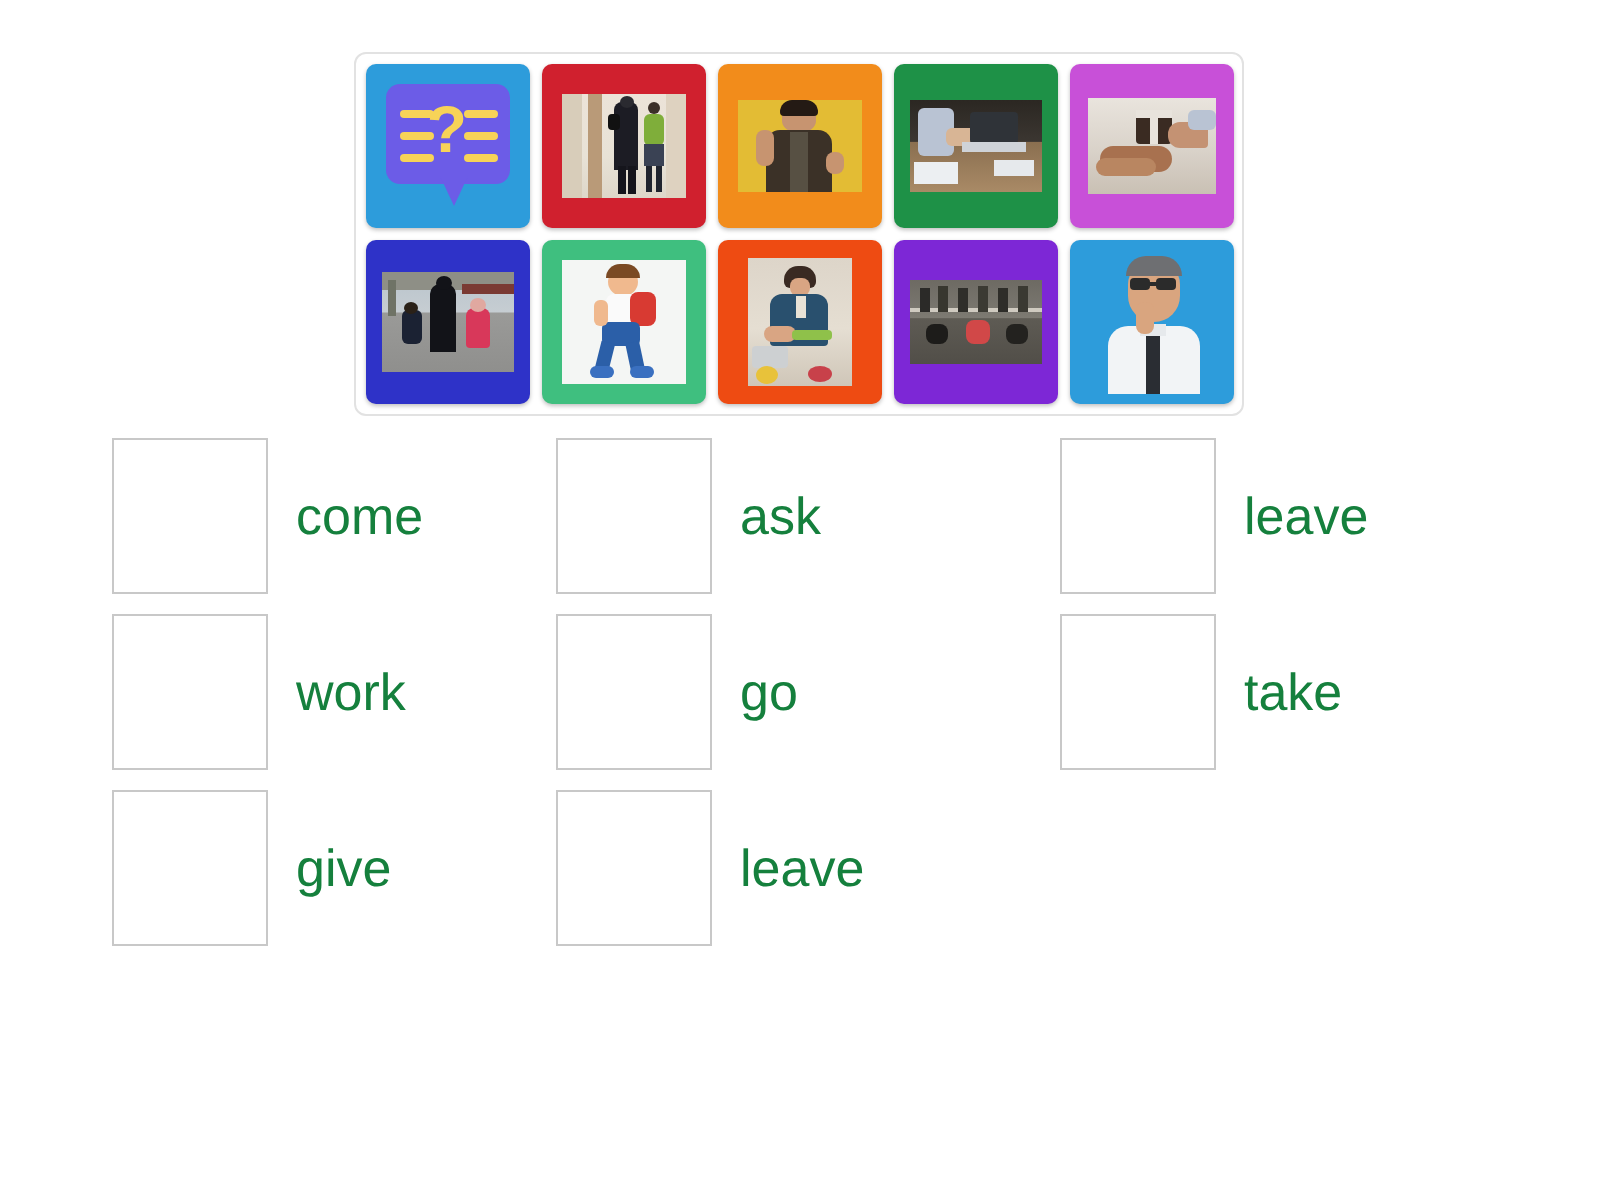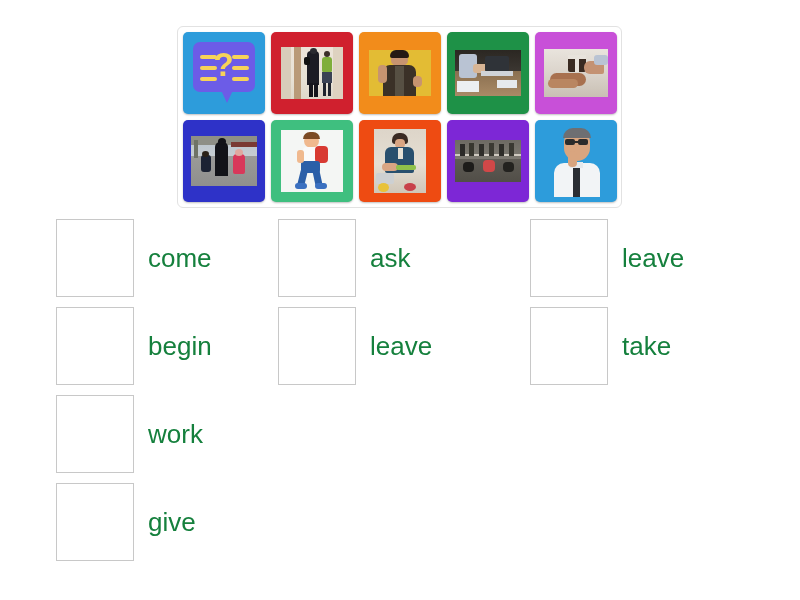--- a/index.html
+++ b/index.html
@@ -290,39 +290,39 @@
 
 <div id="word-list">
 
   <div class="word-col" id="word-col-0">
     <div class="word-row">
       <div class="drop-box"></div>
       <div class="word-label">come</div>
     </div>
     <div class="word-row">
       <div class="drop-box"></div>
-      <div class="word-label">begin</div>
-    </div>
-    <div class="word-row">
-      <div class="drop-box"></div>
       <div class="word-label">work</div>
     </div>
     <div class="word-row">
       <div class="drop-box"></div>
       <div class="word-label">give</div>
     </div>
   </div>
 
   <div class="word-col" id="word-col-1">
     <div class="word-row">
       <div class="drop-box"></div>
       <div class="word-label">ask</div>
     </div>
     <div class="word-row">
       <div class="drop-box"></div>
+      <div class="word-label">go</div>
+    </div>
+    <div class="word-row">
+      <div class="drop-box"></div>
       <div class="word-label">leave</div>
     </div>
   </div>
 
   <div class="word-col" id="word-col-2">
     <div class="word-row">
       <div class="drop-box"></div>
       <div class="word-label">leave</div>
     </div>
     <div class="word-row">

